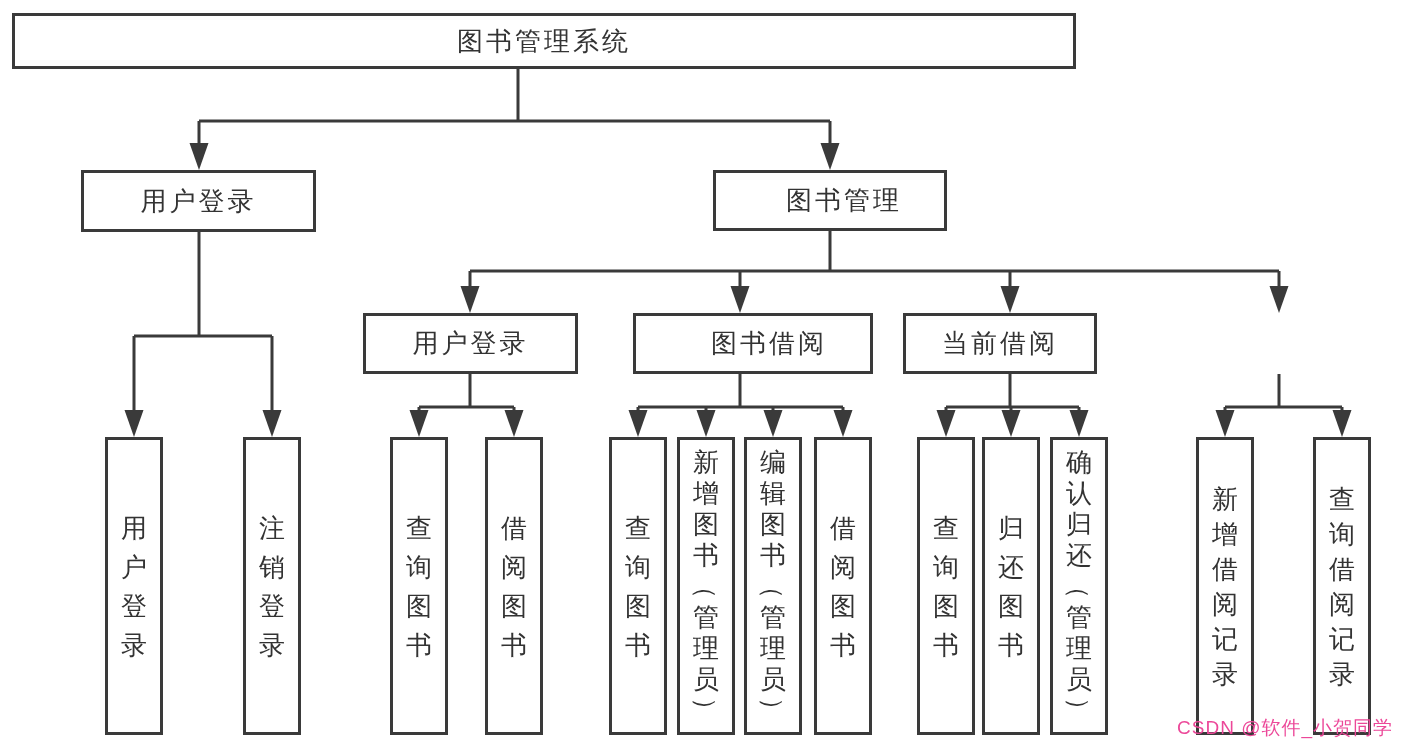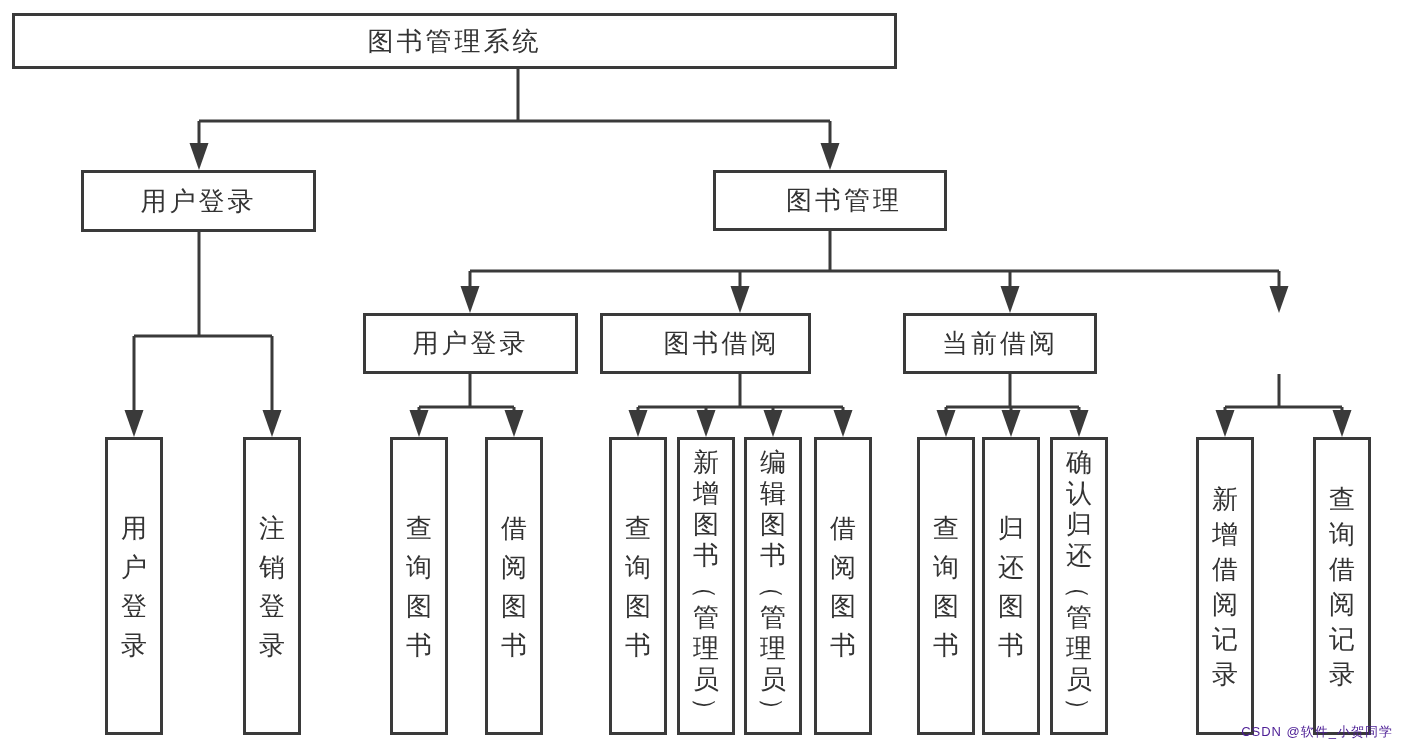--- a/index.html
+++ b/index.html
@@ -19,21 +19,21 @@
   }
   .vtext{
     display:flex;flex-direction:column;align-items:center;justify-content:center;
     height:100%;gap:13px;font-size:26px;line-height:1;
   }
   .vtext.mid{gap:9px;}
   .vtext.tight{gap:5px;}
   .ch{display:block;}
   .ch.rot{transform:rotate(90deg);}
   .watermark{
-    position:absolute;right:12px;bottom:6px;font-size:13px;color:#4c1d95;
+    position:absolute;right:12px;bottom:6px;font-size:19px;color:#ec4899;
     letter-spacing:1px;
   }
 </style>
 </head>
 <body>
 
 <div class="stage">
 
   <svg class="connectors" width="1405" height="747" viewBox="0 0 1405 747">
     <path fill="none" stroke="#3a3a3a" stroke-width="3" d="
@@ -60,27 +60,27 @@
         <polygon points="773,437 763.5,410 782.5,410"></polygon>
         <polygon points="843,437 833.5,410 852.5,410"></polygon>
         <polygon points="946,437 936.5,410 955.5,410"></polygon>
         <polygon points="1011,437 1001.5,410 1020.5,410"></polygon>
         <polygon points="1079,437 1069.5,410 1088.5,410"></polygon>
         <polygon points="1225,437 1215.5,410 1234.5,410"></polygon>
         <polygon points="1342,437 1332.5,410 1351.5,410"></polygon>
       </g>
   </svg>
 
-  <div class="node" style="left:12px;top:13px;width:885px;height:56px;">图书管理系统</div>
+  <div class="node" style="left:12px;top:13px;width:1064px;height:56px;">图书管理系统</div>
 
   <div class="node" style="left:81px;top:170px;width:235px;height:62px;">用户登录</div>
   <div class="node" style="left:713px;top:170px;width:234px;height:61px;padding-left:28px;">图书管理</div>
 
   <div class="node" style="left:363px;top:313px;width:215px;height:61px;">用户登录</div>
-  <div class="node" style="left:600px;top:313px;width:211px;height:61px;padding-left:32px;">图书借阅</div>
+  <div class="node" style="left:633px;top:313px;width:240px;height:61px;padding-left:32px;">图书借阅</div>
   <div class="node" style="left:903px;top:313px;width:194px;height:61px;">当前借阅</div>
 
   <div class="leaf" style="left:105px;top:437px;">
     <div class="vtext">
         <span class="ch">用</span>
         <span class="ch">户</span>
         <span class="ch">登</span>
         <span class="ch">录</span>
       </div>
   </div>

